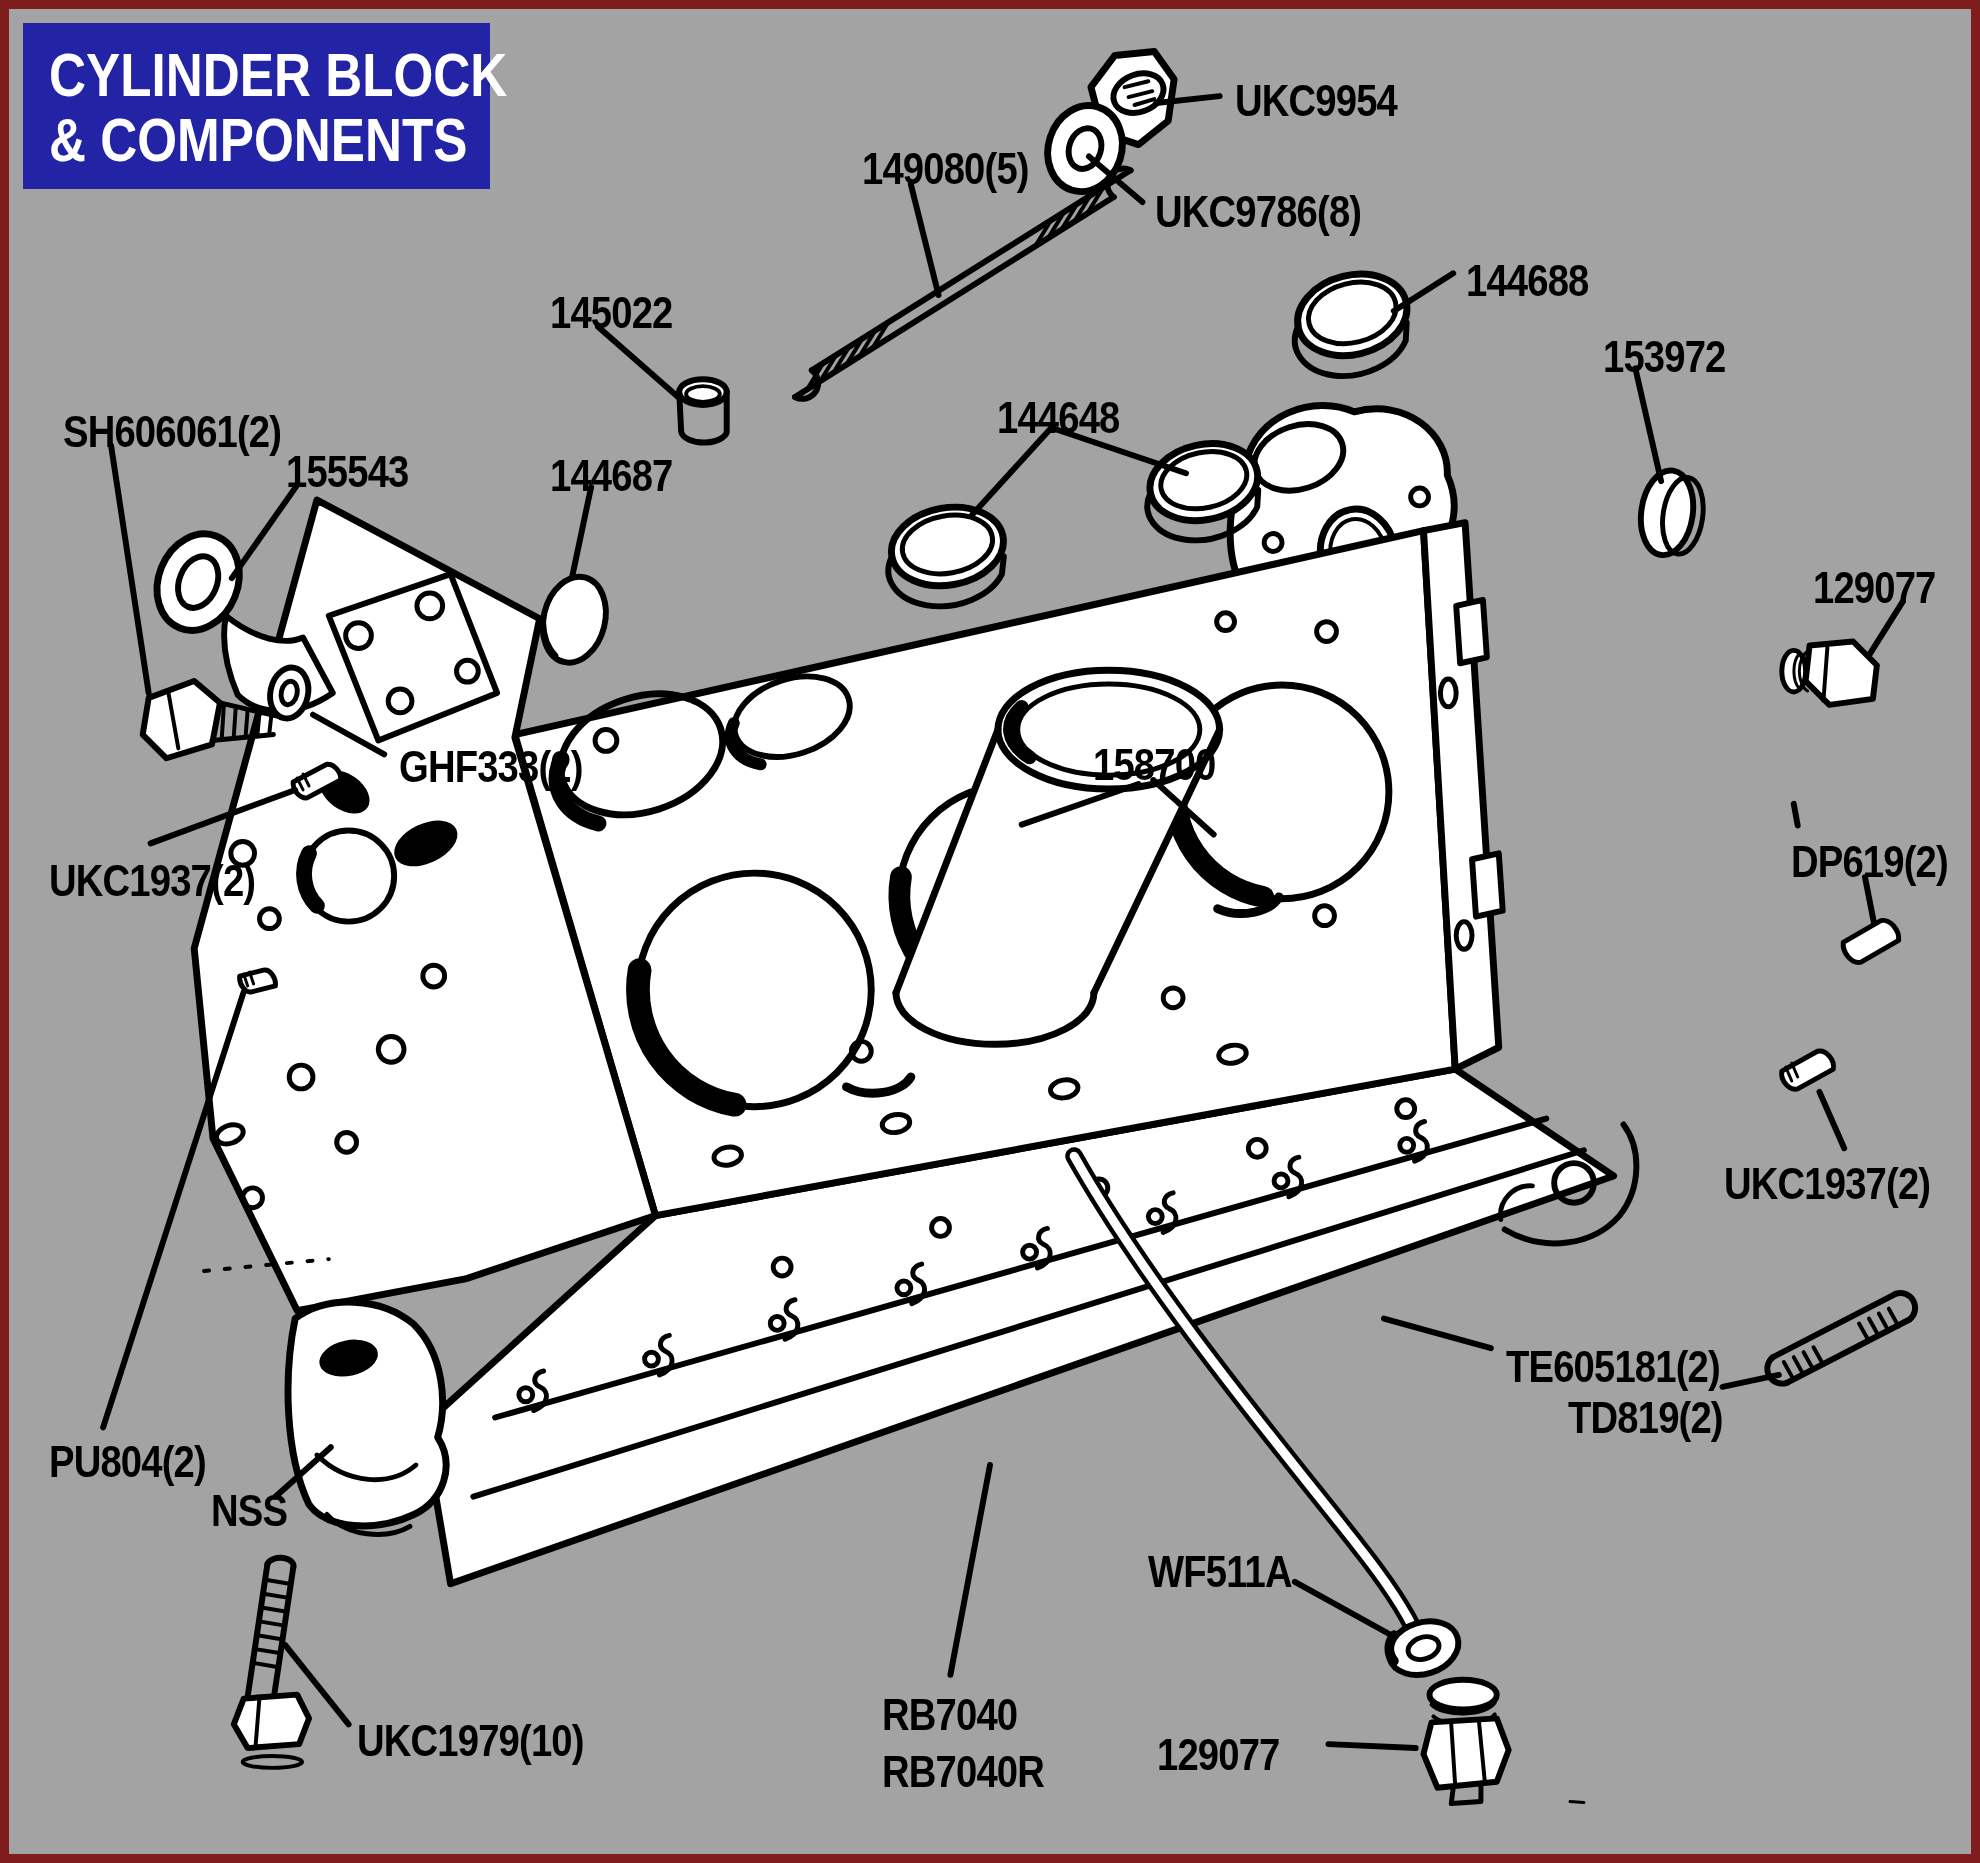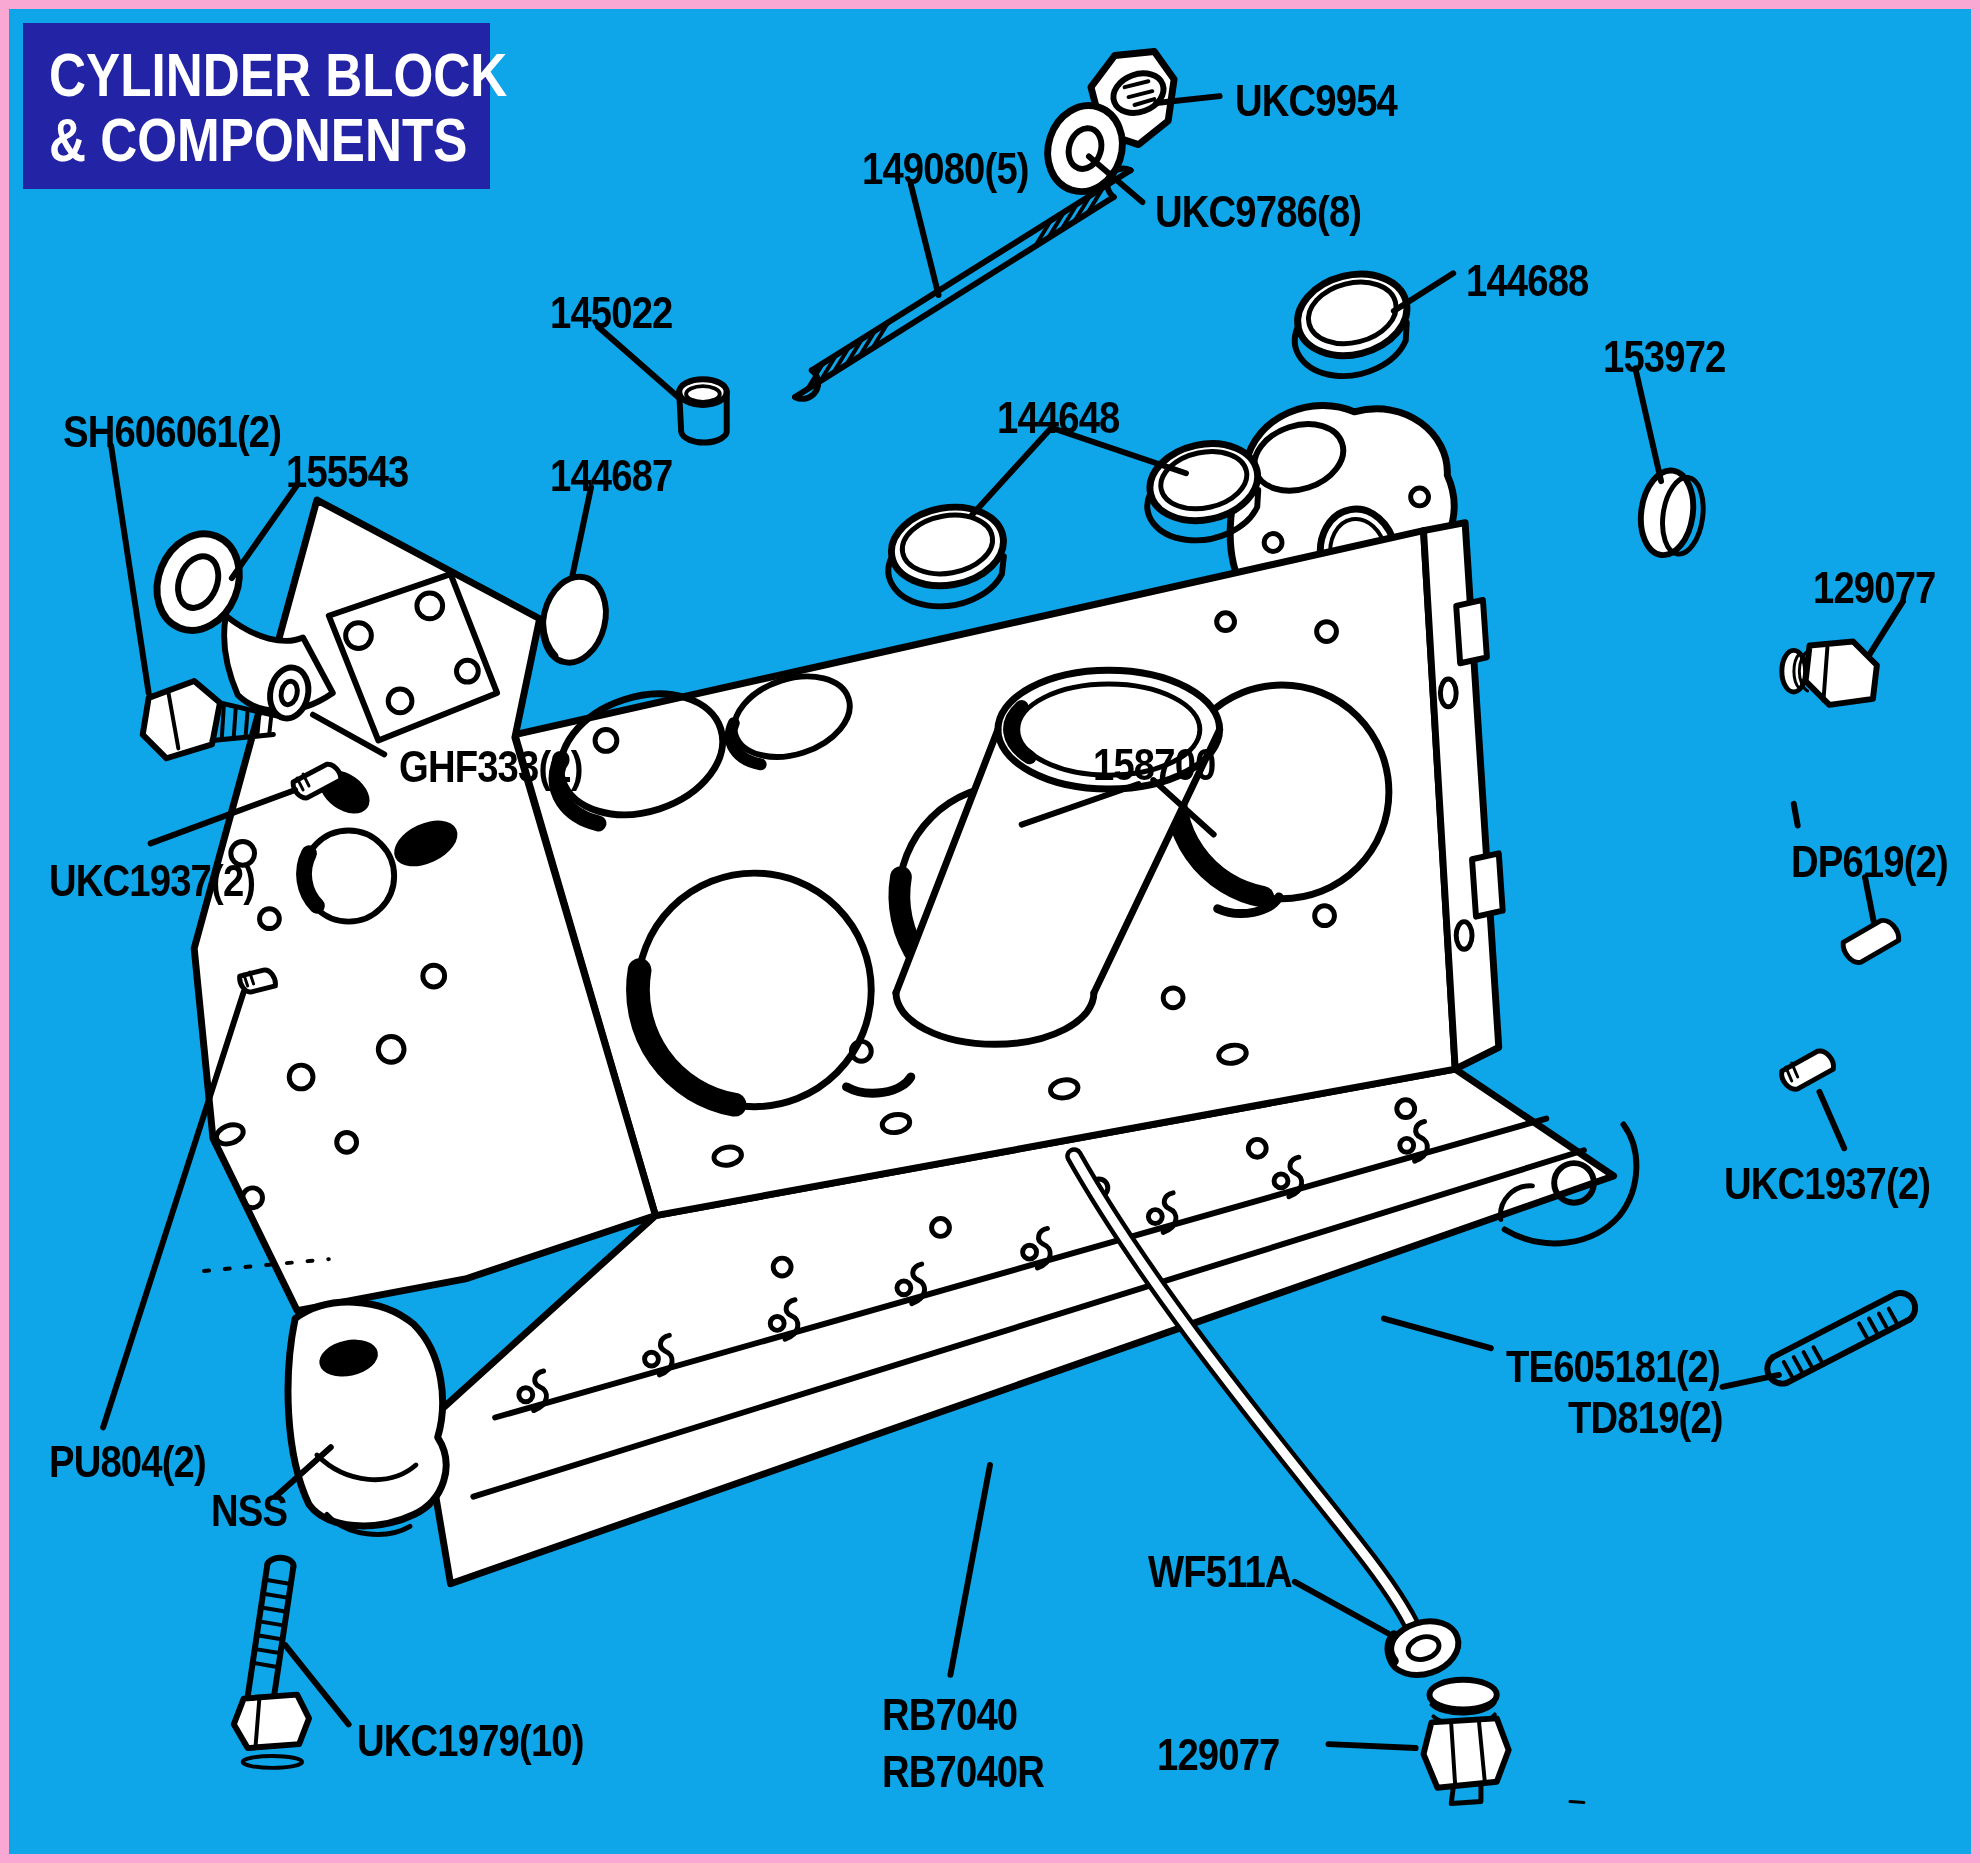--- a/index.html
+++ b/index.html
@@ -1,18 +1,18 @@
 <!DOCTYPE html>
 <html><head>
 <meta charset="utf-8">
 <style>
   html,body{margin:0;padding:0;background:#888;}
   .stage{
-    position:relative;width:1980px;height:1863px;background:#0ea5e9;
-    border:9px solid #f9a8d4;box-sizing:border-box;overflow:hidden;
+    position:relative;width:1980px;height:1863px;background:#a3a3a3;
+    border:9px solid #7f1d1d;box-sizing:border-box;overflow:hidden;
     font-family:"Liberation Sans", sans-serif;
   }
   .art{position:absolute;left:0;top:0;width:1962px;height:1845px;}
   .art *{vector-effect:none;}
   .title-box{
     position:absolute;left:14px;top:14px;width:467px;height:166px;
     background:#2323A6;color:#fff;z-index:5;
     padding:20px 0 0 26px;box-sizing:border-box;
   }
   .title-line{

